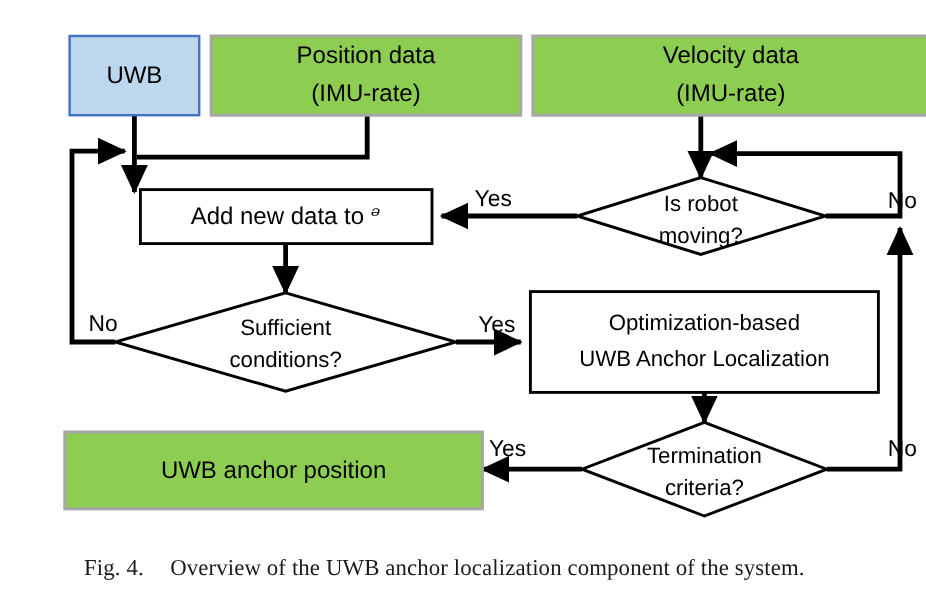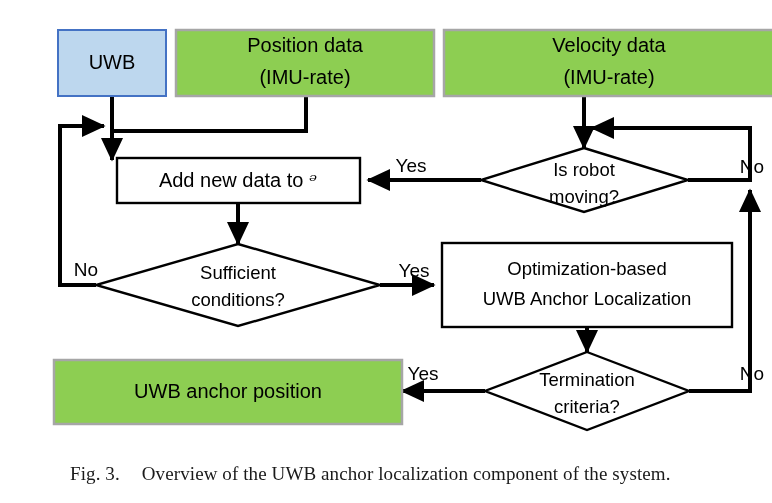--- a/index.html
+++ b/index.html
@@ -201,18 +201,18 @@
       <text class="edge-label" x="48" y="271">No</text>
       <text class="edge-label" x="376" y="272">Yes</text>
       <text class="edge-label" x="385" y="375">Yes</text>
       <text class="edge-label" x="714" y="375">No</text>
     </g>
 
   </svg>
 
   <div class="caption-row">
     <div class="caption-text">
-      <span class="caption-fig">Fig. 3.</span><span>Overview of the UWB anchor localization component of the system.</span>
+      <span class="caption-fig">Fig. 4.</span><span>Overview of the UWB anchor localization component of the system.</span>
     </div>
 
   </div>
 
 </div>
 
 </body></html>

